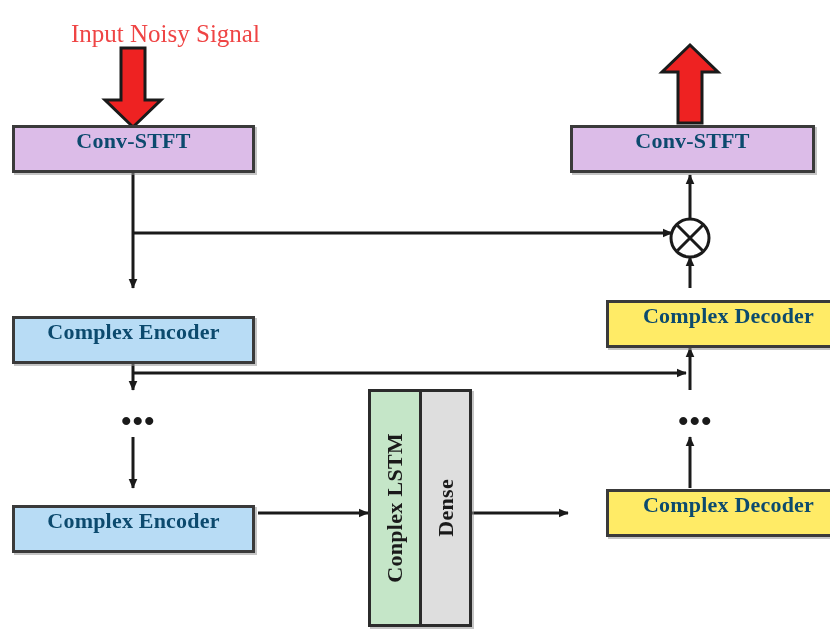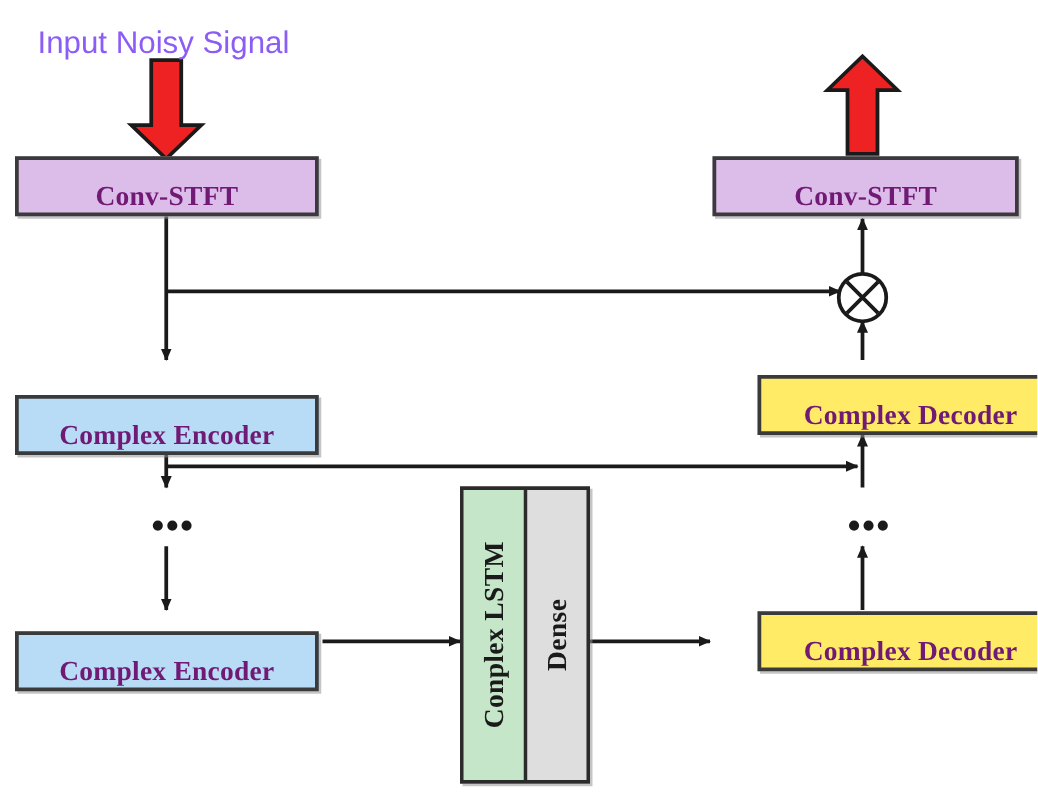--- a/index.html
+++ b/index.html
@@ -12,39 +12,40 @@
     width: 830px;
     height: 638px;
     background: #ffffff;
     overflow: hidden;
     font-family: "Liberation Serif", "DejaVu Serif", serif;
   }
 
   
   .io-label {
     position: absolute;
-    font-family: Liberation Sans, sans-serif;
+    font-family: Liberation Serif, serif;
     font-size: 25px;
     font-weight: 400;
-    color: #8b5cf6;
+    color: #ef4444;
     white-space: nowrap;
     letter-spacing: 0px;
+    margin-left: 41px;
   }
 
   
   .block {
     position: absolute;
     box-sizing: border-box;
     border: 3px solid #3a3a3a;
     display: flex;
-    align-items: flex-end;
+    align-items: flex-start;
     justify-content: center;
     font-family: "Liberation Serif", "DejaVu Serif", serif;
     font-weight: bold;
-    color: #701a75;
+    color: #0c4a6e;
     box-shadow: 2px 2px 0 rgba(150,150,150,0.55);
   }
   .block-label {
     font-size: 22px;
     font-weight: bold;
     white-space: nowrap;
     letter-spacing: 0.2px;
   }
 
   .block.stft   { background: #dcbce8; }

